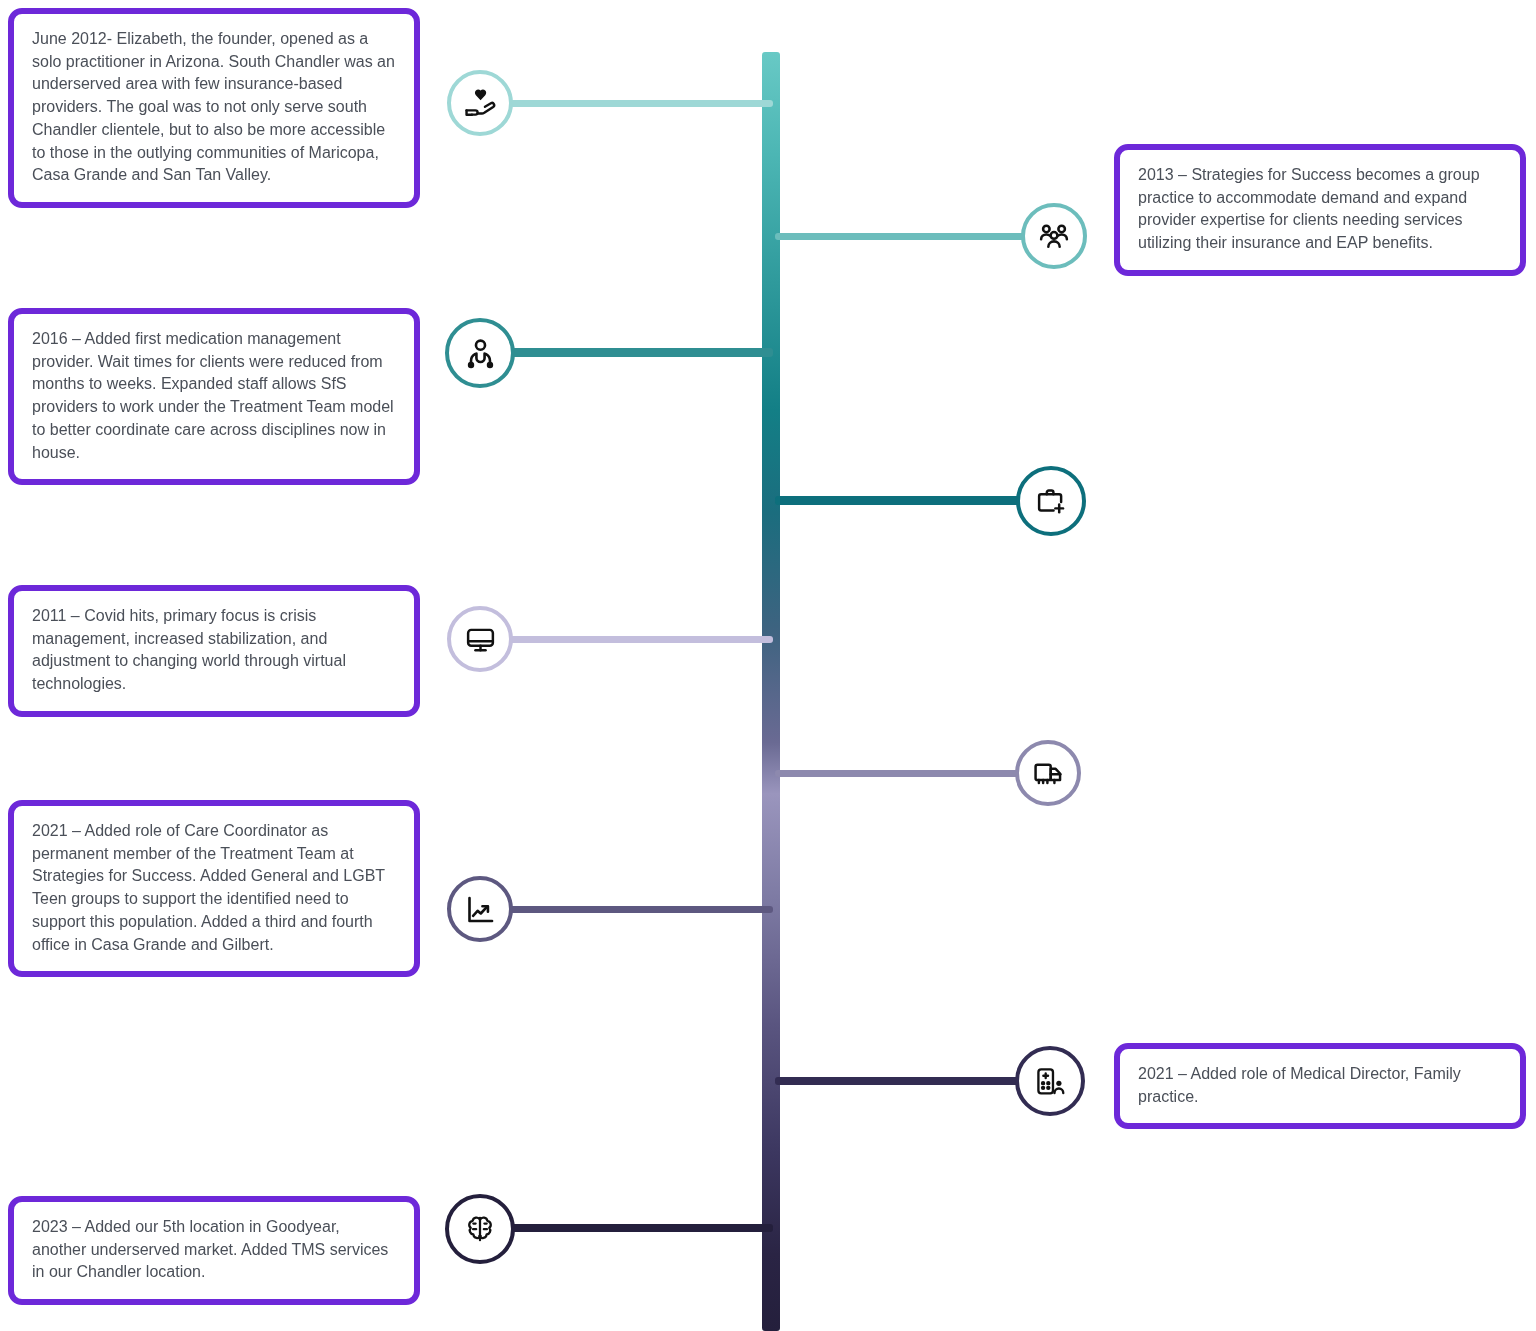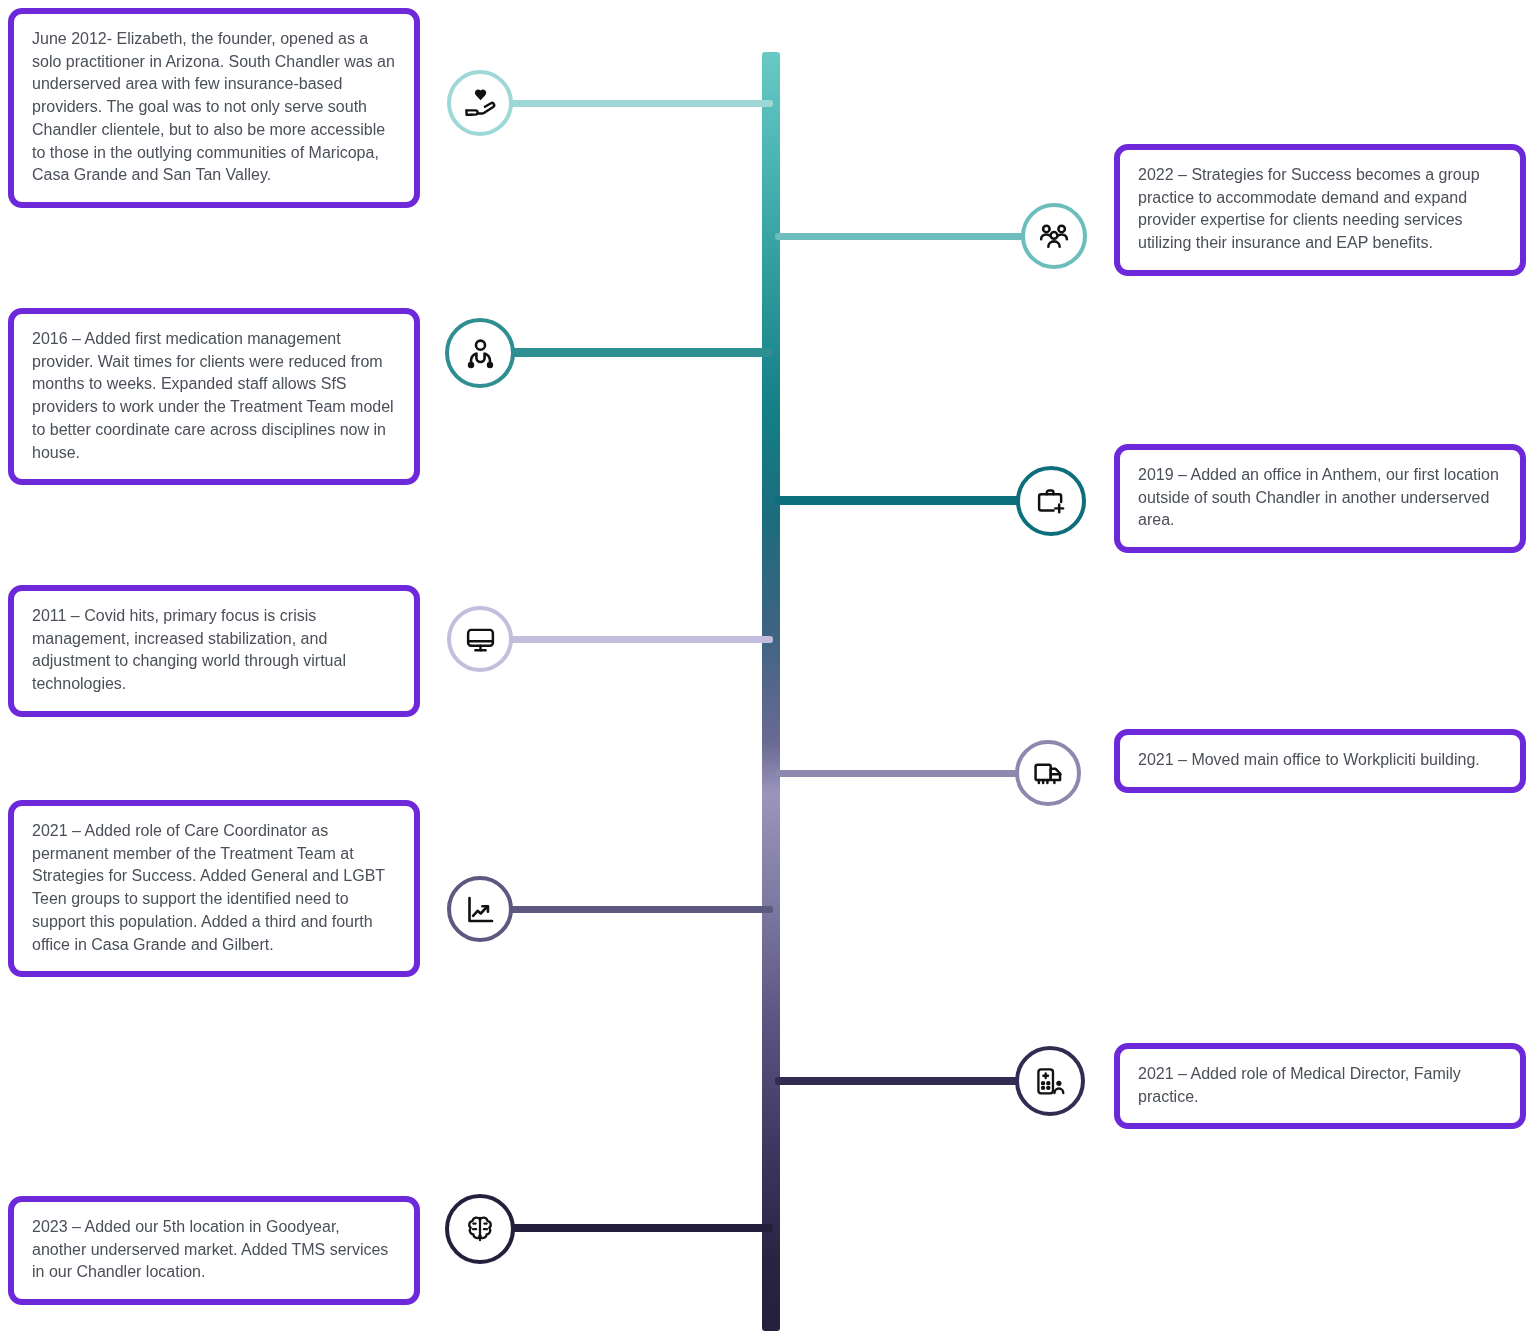--- a/index.html
+++ b/index.html
@@ -113,21 +113,21 @@
         <circle cx="6.6" cy="7" r="2.3"></circle>
         <path d="M2.9 14.3c0-2 1.7-3.4 3.7-3.4 1 0 1.9.3 2.5.9"></path>
         <circle cx="17.4" cy="7" r="2.3"></circle>
         <path d="M21.1 14.3c0-2-1.7-3.4-3.7-3.4-1 0-1.9.3-2.5.9"></path>
         <circle cx="12" cy="11.6" r="2.4"></circle>
         <path d="M8 19.6c0-2.2 1.8-3.8 4-3.8s4 1.6 4 3.8"></path>
       </svg>
     </span>
   </div>
   <div class="card card-right" style="top:144px;">
-    <p>2022 – Strategies for Success becomes a group practice to accommodate demand and expand provider expertise for clients needing services utilizing their insurance and EAP benefits.</p>
+    <p>2013 – Strategies for Success becomes a group practice to accommodate demand and expand provider expertise for clients needing services utilizing their insurance and EAP benefits.</p>
   </div>
 
   <div class="connector" style="left:505px; top:348px; width:268px; height:9px; background:#2f8e92;"></div>
   <div class="node" style="left:445px; top:318px; width:70px; height:70px; border:4px solid #2f8e92;">
     <span>
       <svg width="35" height="35" viewBox="0 0 24 24" fill="none" stroke="#111" stroke-width="1.8" stroke-linecap="round" stroke-linejoin="round">
         <circle cx="12" cy="6.3" r="3.1"></circle>
         <path d="M8.2 12.4c-1.6.9-2.7 2.6-2.7 4.6v2.6"></path>
         <path d="M15.8 12.4c1.6.9 2.7 2.6 2.7 4.6v2.6"></path>
         <path d="M9.2 12v3.1c0 1.5 1.2 2.7 2.8 2.7s2.8-1.2 2.8-2.7V12"></path>
@@ -143,23 +143,20 @@
   <div class="connector" style="left:775px; top:496px; width:248px; height:9px; background:#0d6f7c;"></div>
   <div class="node" style="left:1016px; top:466px; width:70px; height:70px; border:4px solid #0d6f7c;">
     <span>
       <svg width="33" height="33" viewBox="0 0 24 24" fill="none" stroke="#111" stroke-width="1.8" stroke-linecap="round" stroke-linejoin="round">
         <path d="M13.5 18.5H4.4c-.8 0-1.4-.6-1.4-1.4V8.2c0-.8.6-1.4 1.4-1.4h13.2c.8 0 1.4.6 1.4 1.4v4.1"></path>
         <path d="M8.6 6.8V5.4c0-.8.6-1.4 1.4-1.4h2c.8 0 1.4.6 1.4 1.4v1.4"></path>
         <path d="M17.6 14.2v5.6"></path>
         <path d="M14.8 17h5.6"></path>
       </svg>
     </span>
-  </div>
-  <div class="card card-right" style="top:444px;">
-    <p>2019 – Added an office in Anthem, our first location outside of south Chandler in another underserved area.</p>
   </div>
 
   <div class="connector" style="left:505px; top:636px; width:268px; background:#c3bedd;"></div>
   <div class="node" style="left:447px; top:606px; border:4px solid #c3bedd;">
     <span>
       <svg width="33" height="33" viewBox="0 0 24 24" fill="none" stroke="#111" stroke-width="1.8" stroke-linecap="round" stroke-linejoin="round">
         <rect x="3" y="5" width="18" height="11.5" rx="2.2"></rect>
         <path d="M3.6 13.2h16.8"></path>
         <path d="M12 16.5v3.3"></path>
         <path d="M8.3 19.8h7.4"></path>
@@ -176,23 +173,20 @@
       <svg width="33" height="33" viewBox="0 0 24 24" fill="none" stroke="#111" stroke-width="1.8" stroke-linecap="round" stroke-linejoin="round">
         <rect x="2.6" y="5.6" width="11" height="11.2" rx="1.4"></rect>
         <path d="M13.6 8.6h3.6l3.2 3.4v4.8h-6.8z"></path>
         <path d="M13.6 12.6h7"></path>
         <path d="M5 16.8v2.1"></path>
         <path d="M8.1 16.8v2.1"></path>
         <path d="M11.2 16.8v2.1"></path>
         <path d="M16.3 16.8v2.1"></path>
       </svg>
     </span>
-  </div>
-  <div class="card card-right" style="top:729px;">
-    <p>2021 – Moved main office to Workpliciti building.</p>
   </div>
 
   <div class="connector" style="left:505px; top:906px; width:268px; background:#5d5880;"></div>
   <div class="node" style="left:447px; top:876px; border:4px solid #5d5880;">
     <span>
       <svg width="33" height="33" viewBox="0 0 24 24" fill="none" stroke="#111" stroke-width="1.9" stroke-linecap="round" stroke-linejoin="round">
         <path d="M4 3.6v16.8h16.4"></path>
         <path d="M6.6 16.6l3.3-3.6 2.3 1.9 4.8-5.1"></path>
         <path d="M13.4 9.6h4v4"></path>
       </svg>

